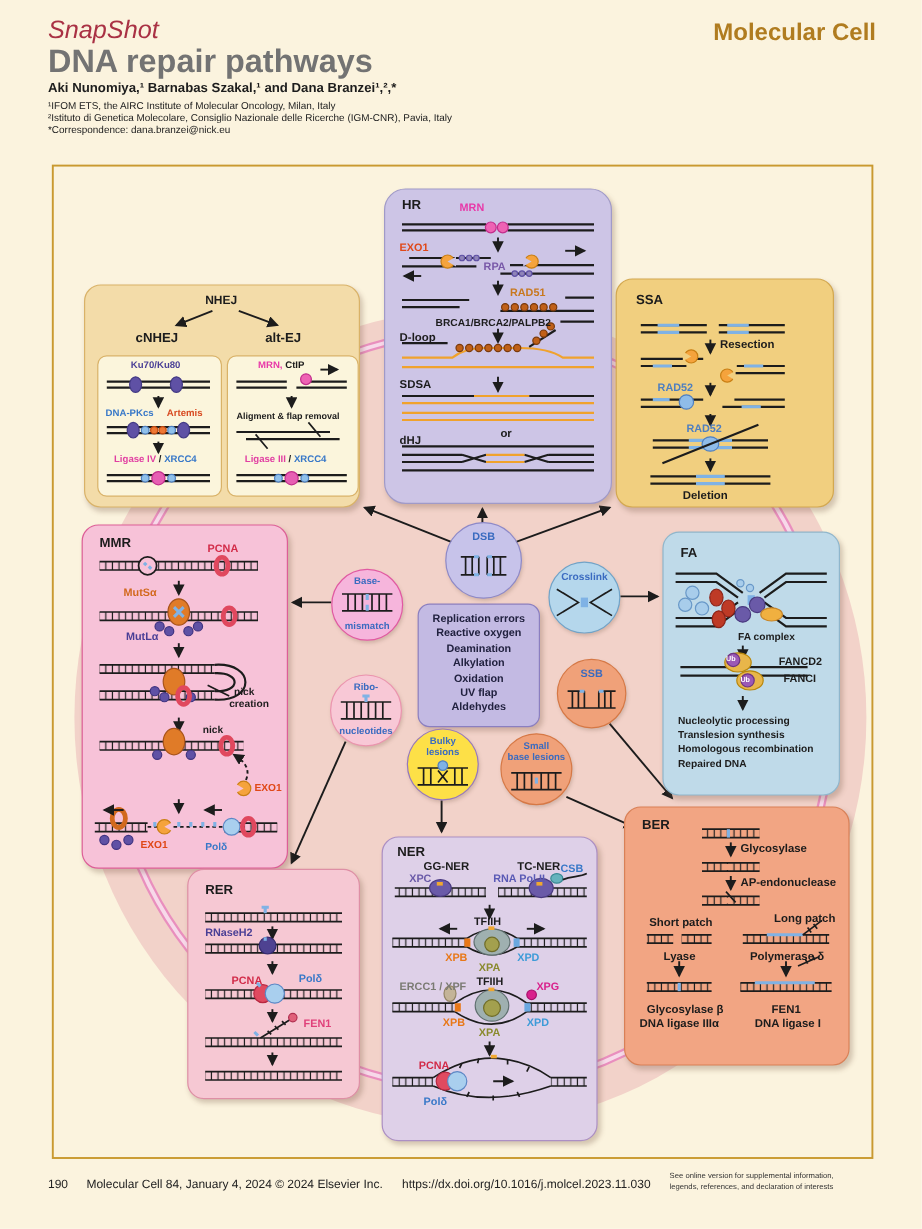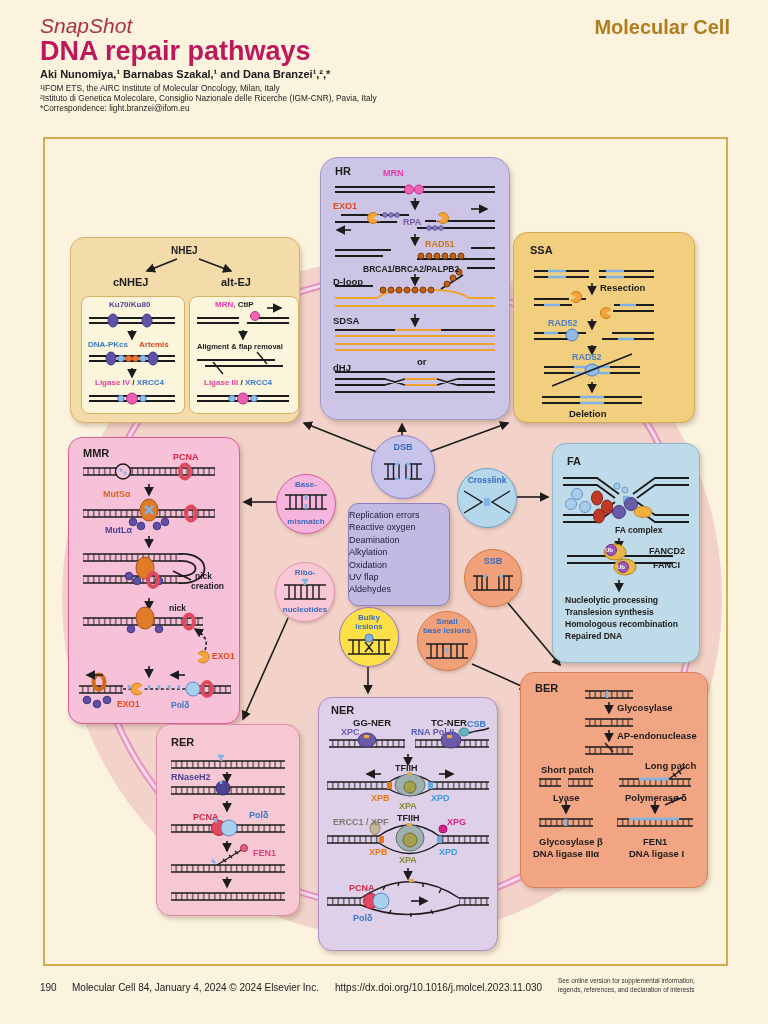--- a/index.html
+++ b/index.html
@@ -19,42 +19,42 @@
   #hr{left:320px;top:157px;width:188px;height:261px;background:#CDC5E6;border-color:#A09AC8;border-radius:18px}
   #nhejp{left:70px;top:237px;width:228px;height:184px;background:#F3DCA9;border-color:#D9B268}
   .sub{position:absolute;background:#FBF5DC;border:1.4px solid #D9B268;border-radius:8px}
   #ssap{left:513px;top:232px;width:180px;height:189px;background:#F1CF7F;border-color:#D3A850}
   #mmrp{left:68px;top:437px;width:170px;height:285px;background:#F7C2D8;border-color:#DD5E97}
   #fap{left:552px;top:443px;width:146px;height:218px;background:#BFDAE9;border-color:#8FB6CC}
   #berp{left:520px;top:672px;width:186px;height:214px;background:#F2A583;border-color:#D98057}
   #nerp{left:318px;top:697px;width:178px;height:252px;background:#DED0E8;border-color:#AC8FC4}
   #rerp{left:156px;top:724px;width:142px;height:190px;background:#F6C8D3;border-color:#DE8FA5}
   #cbox{left:348px;top:503px;width:100px;height:96px;background:#C3BAE3;border:1.6px solid #8B7FC0;border-radius:10px;position:absolute;box-shadow:2px 3px 4px rgba(120,90,70,.30)}
-  #cbox .cause{font-weight:normal;font-size:9px;line-height:12.4px;color:#21213F}
+  #cbox .cause{font-weight:bold;font-size:9px;line-height:12.4px;text-align:center;color:#21213F}
   #c-dsb{left:371px;top:435px;width:62px;height:62px;background:#C7C3EA;border-color:#8D89C8}
   #c-base{left:276px;top:474px;width:58px;height:58px;background:#F6B5DC;border-color:#E159A2}
   #c-cross{left:457px;top:468px;width:58px;height:58px;background:#B5D7EC;border-color:#70A3C8}
   #c-ssb{left:464px;top:549px;width:56px;height:56px;background:#F0A179;border-color:#D67845}
   #c-ribo{left:275px;top:562px;width:58px;height:58px;background:#F8C8D6;border-color:#EB93AE}
   #c-bulky{left:339px;top:607px;width:58px;height:58px;background:#fde047;border-color:#9678BC}
   #c-small{left:417px;top:611px;width:58px;height:58px;background:#F0A179;border-color:#D67845}
   .hdr{position:absolute;white-space:nowrap}
 </style>
 </head>
 <body>
 
 <div id="page">
 
   <div class="hdr" style="left:40px;top:14px;font-size:21px;font-weight:normal;font-style:italic;color:#A93144">SnapShot</div>
   <div class="hdr" style="right:38px;top:16px;font-size:20px;font-weight:bold;color:#B07C20">Molecular Cell</div>
-  <div class="hdr" style="left:40px;top:36px;font-size:27px;font-weight:bold;color:#be185d">DNA repair pathways</div>
+  <div class="hdr" style="left:40px;top:36px;font-size:27px;font-weight:bold;color:#737373">DNA repair pathways</div>
   <div class="hdr" style="left:40px;top:68px;font-size:11px;font-weight:bold;color:#1c1c1c">Aki Nunomiya,¹ Barnabas Szakal,¹ and Dana Branzei¹,²,*</div>
   <div class="hdr" style="left:40px;top:83px;font-size:8.3px;color:#222">¹IFOM ETS, the AIRC Institute of Molecular Oncology, Milan, Italy</div>
   <div class="hdr" style="left:40px;top:93px;font-size:8.3px;color:#222">²Istituto di Genetica Molecolare, Consiglio Nazionale delle Ricerche (IGM-CNR), Pavia, Italy</div>
-  <div class="hdr" style="left:40px;top:103px;font-size:8.3px;color:#222">*Correspondence: light.branzei@ifom.eu</div>
+  <div class="hdr" style="left:40px;top:103px;font-size:8.3px;color:#222">*Correspondence: dana.branzei@nick.eu</div>
 
   <svg class="d" width="768" height="1024">
     <defs>
       <marker id="ah" markerWidth="8" markerHeight="8" refX="5" refY="3" orient="auto">
         <path d="M0,0 L6,3 L0,6 Z" fill="#1c1c1c"></path>
       </marker>
       <pattern id="lad" width="5.5" height="7" patternUnits="userSpaceOnUse">
         <line x1="2.7" y1="0" x2="2.7" y2="7" stroke="#222" stroke-width="1"></line>
       </pattern>
     </defs>

